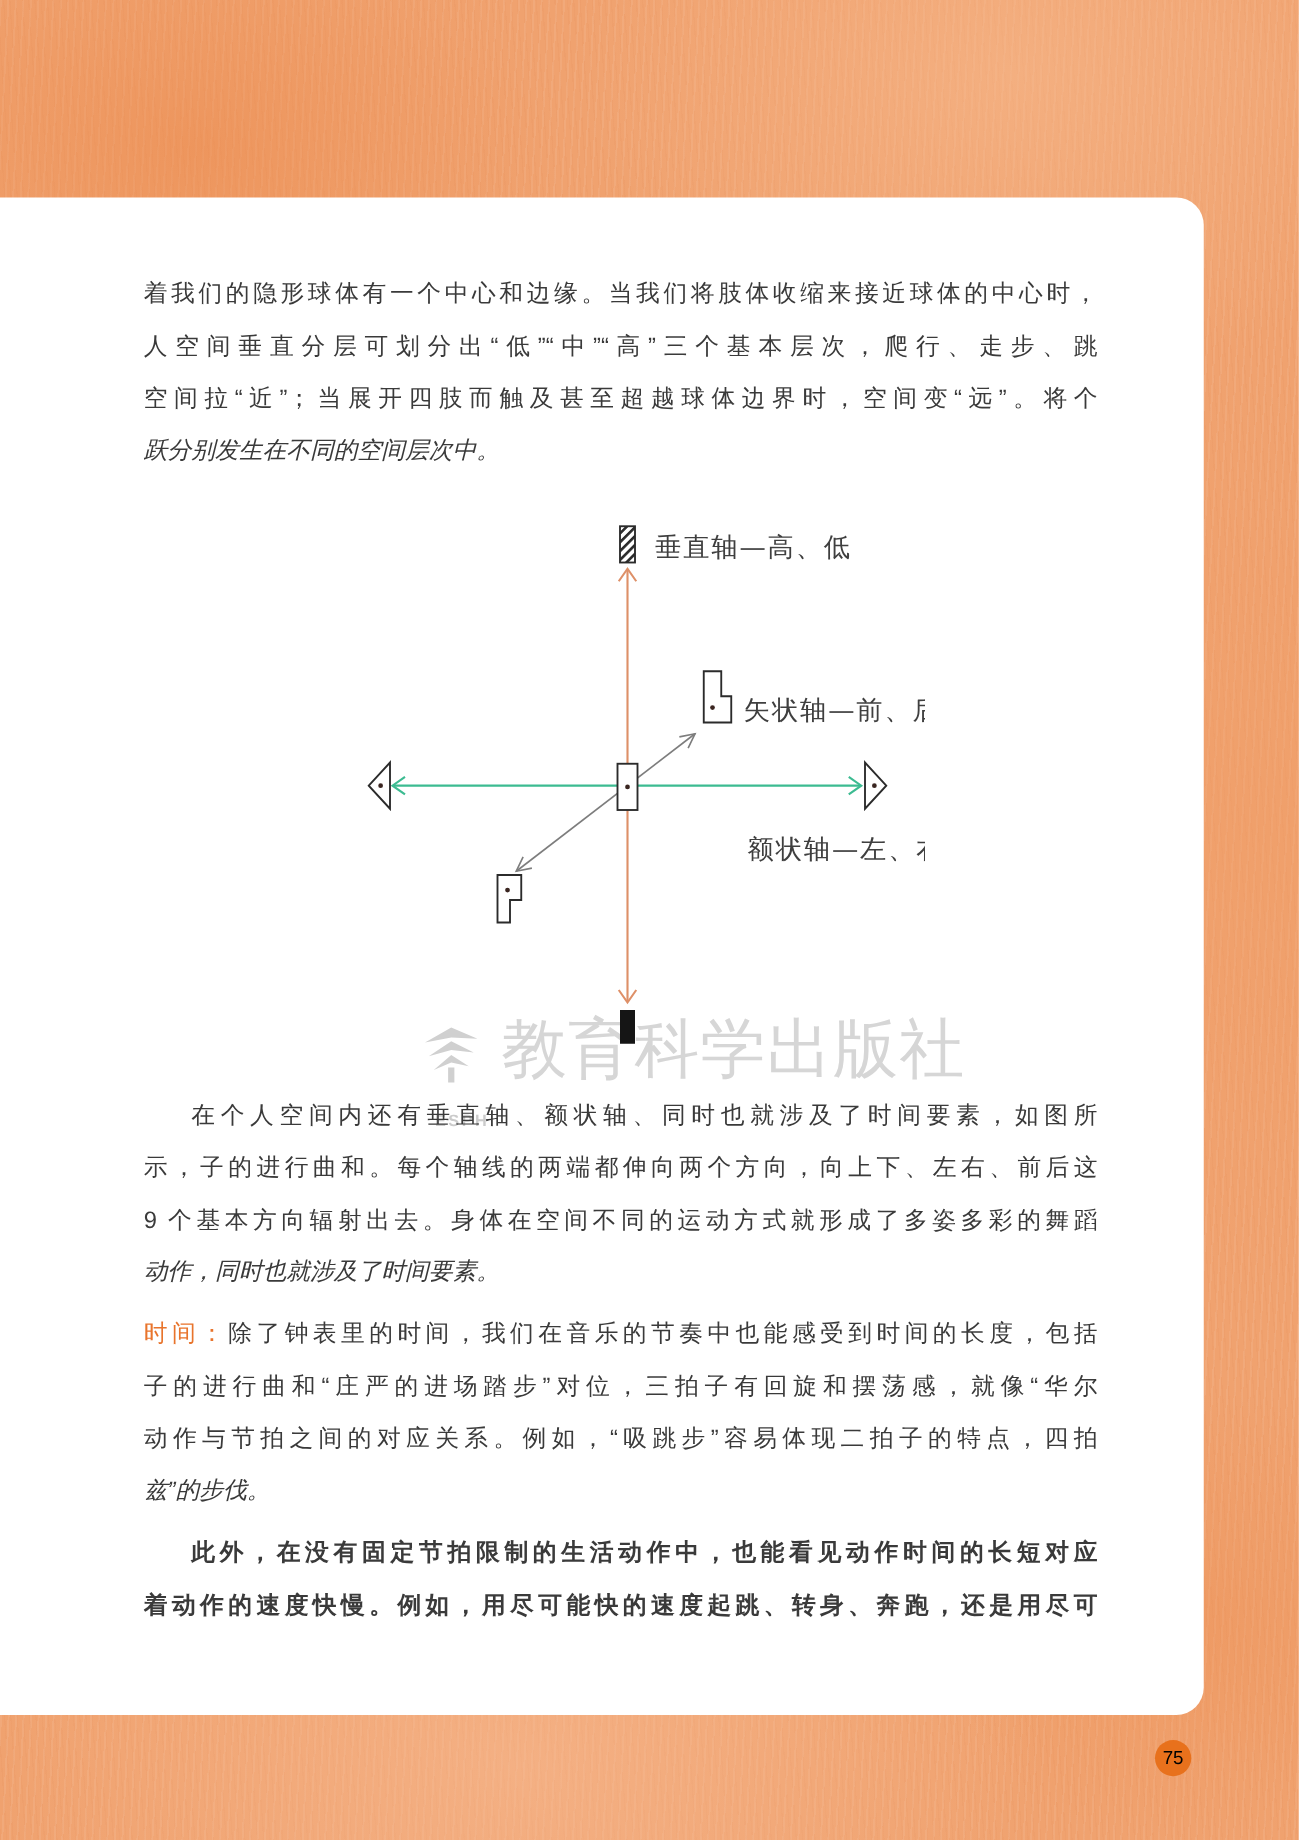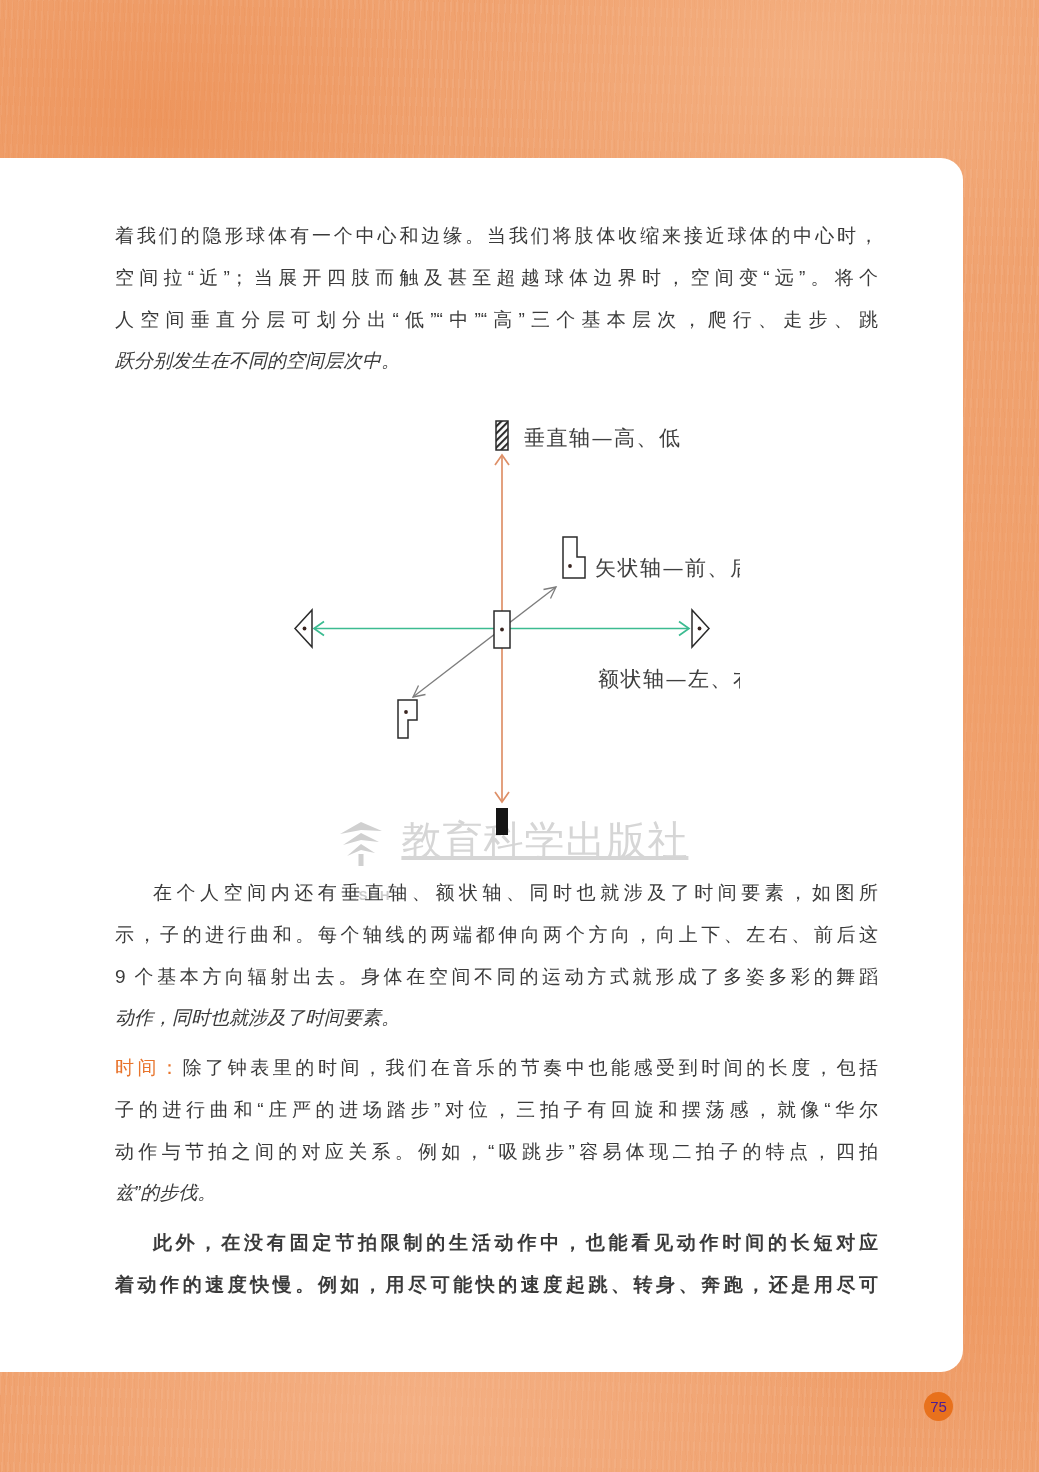--- a/index.html
+++ b/index.html
@@ -33,31 +33,31 @@
   .axis-label {
     font-family:"DejaVu Serif","Liberation Serif",serif;
     font-size:21px; fill:#3f3f3f; letter-spacing:1.5px;
   }
   .watermark {
     position:absolute; left:334px; top:810px; z-index:1;
     display:flex; align-items:flex-start;
   }
   .wm-text {
     font-family:"DejaVu Serif","Liberation Serif",serif;
-    font-size:40px; line-height:60px; color:#d6d6d6;
-    letter-spacing:1px; margin-left:10px; white-space:nowrap;text-decoration:underline;
+    font-size:52px; line-height:60px; color:#d6d6d6;
+    letter-spacing:1px; margin-left:10px; white-space:nowrap;
   }
   .wm-logo { margin-top:8px; }
   .wm-esph {
     font-family:"Liberation Sans",sans-serif; font-size:13px; font-weight:bold;
     color:#cbcbcb; letter-spacing:2px; text-align:center; margin-top:2px;margin-left:14px;
   }
   .page-num {
     position:absolute; left:924px; top:1392px; width:29px; height:29px; z-index:2;
-    border-radius:50%; background:#e8711c; color:#4c1d95;
+    border-radius:50%; background:#e8711c; color:#000000;
     font-size:15px; line-height:29px; text-align:center;
   }
 </style>
 </head>
 <body>
 
 <div class="page">
 
   <div class="panel"></div>
 
@@ -131,22 +131,22 @@
       <circle cx="126" cy="297" r="1.9" fill="#3a2520"></circle>
     </g>
 
     <text class="axis-label" x="244" y="30">垂直轴—高、低</text>
     <text class="axis-label" x="315" y="160">矢状轴—前、后</text>
     <text class="axis-label" x="318" y="271">额状轴—左、右</text>
   </svg>
 
   <div class="para" id="p1">
     <div class="tline">着我们的隐形球体有一个中心和边缘。当我们将肢体收缩来接近球体的中心时，</div>
+    <div class="tline">人空间垂直分层可划分出“低”“中”“高”三个基本层次，爬行、走步、跳</div>
     <div class="tline">空间拉“近”；当展开四肢而触及甚至超越球体边界时，空间变“远”。将个</div>
-    <div class="tline">人空间垂直分层可划分出“低”“中”“高”三个基本层次，爬行、走步、跳</div>
     <div class="tline last">跃分别发生在不同的空间层次中。</div>
   </div>
 
   <div class="para" id="p2">
     <div class="tline ind">在个人空间内还有垂直轴、额状轴、同时也就涉及了时间要素，如图所</div>
     <div class="tline">示，子的进行曲和。每个轴线的两端都伸向两个方向，向上下、左右、前后这</div>
     <div class="tline">9 个基本方向辐射出去。身体在空间不同的运动方式就形成了多姿多彩的舞蹈</div>
     <div class="tline last">动作，同时也就涉及了时间要素。</div>
   </div>
 

